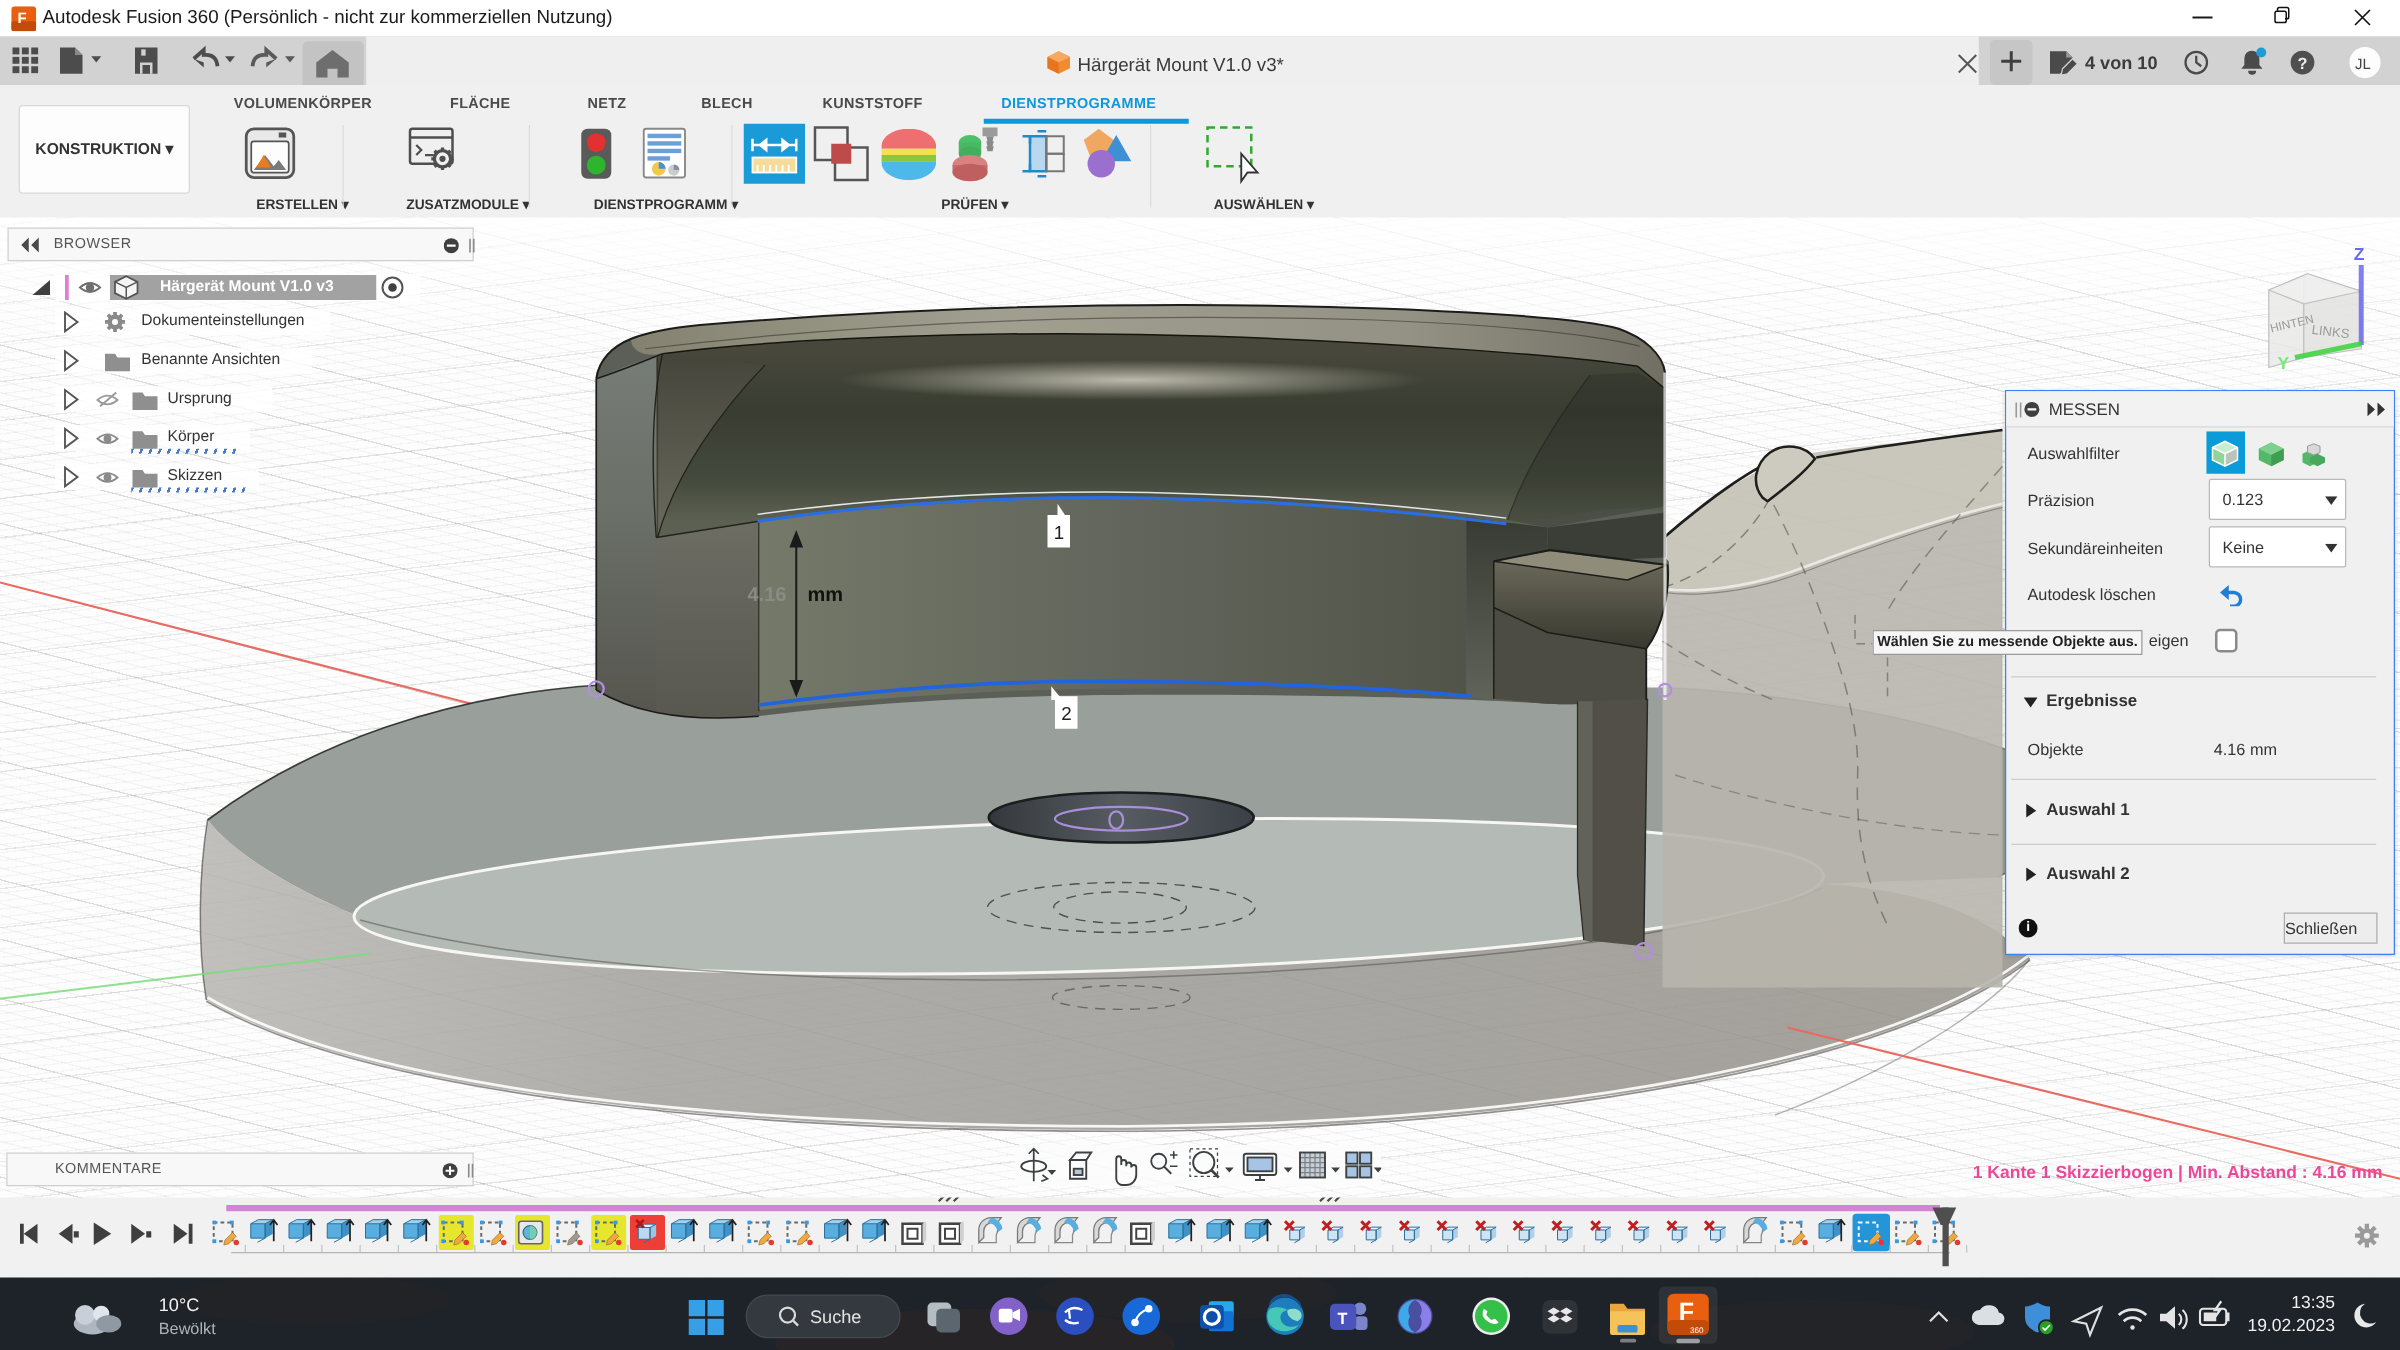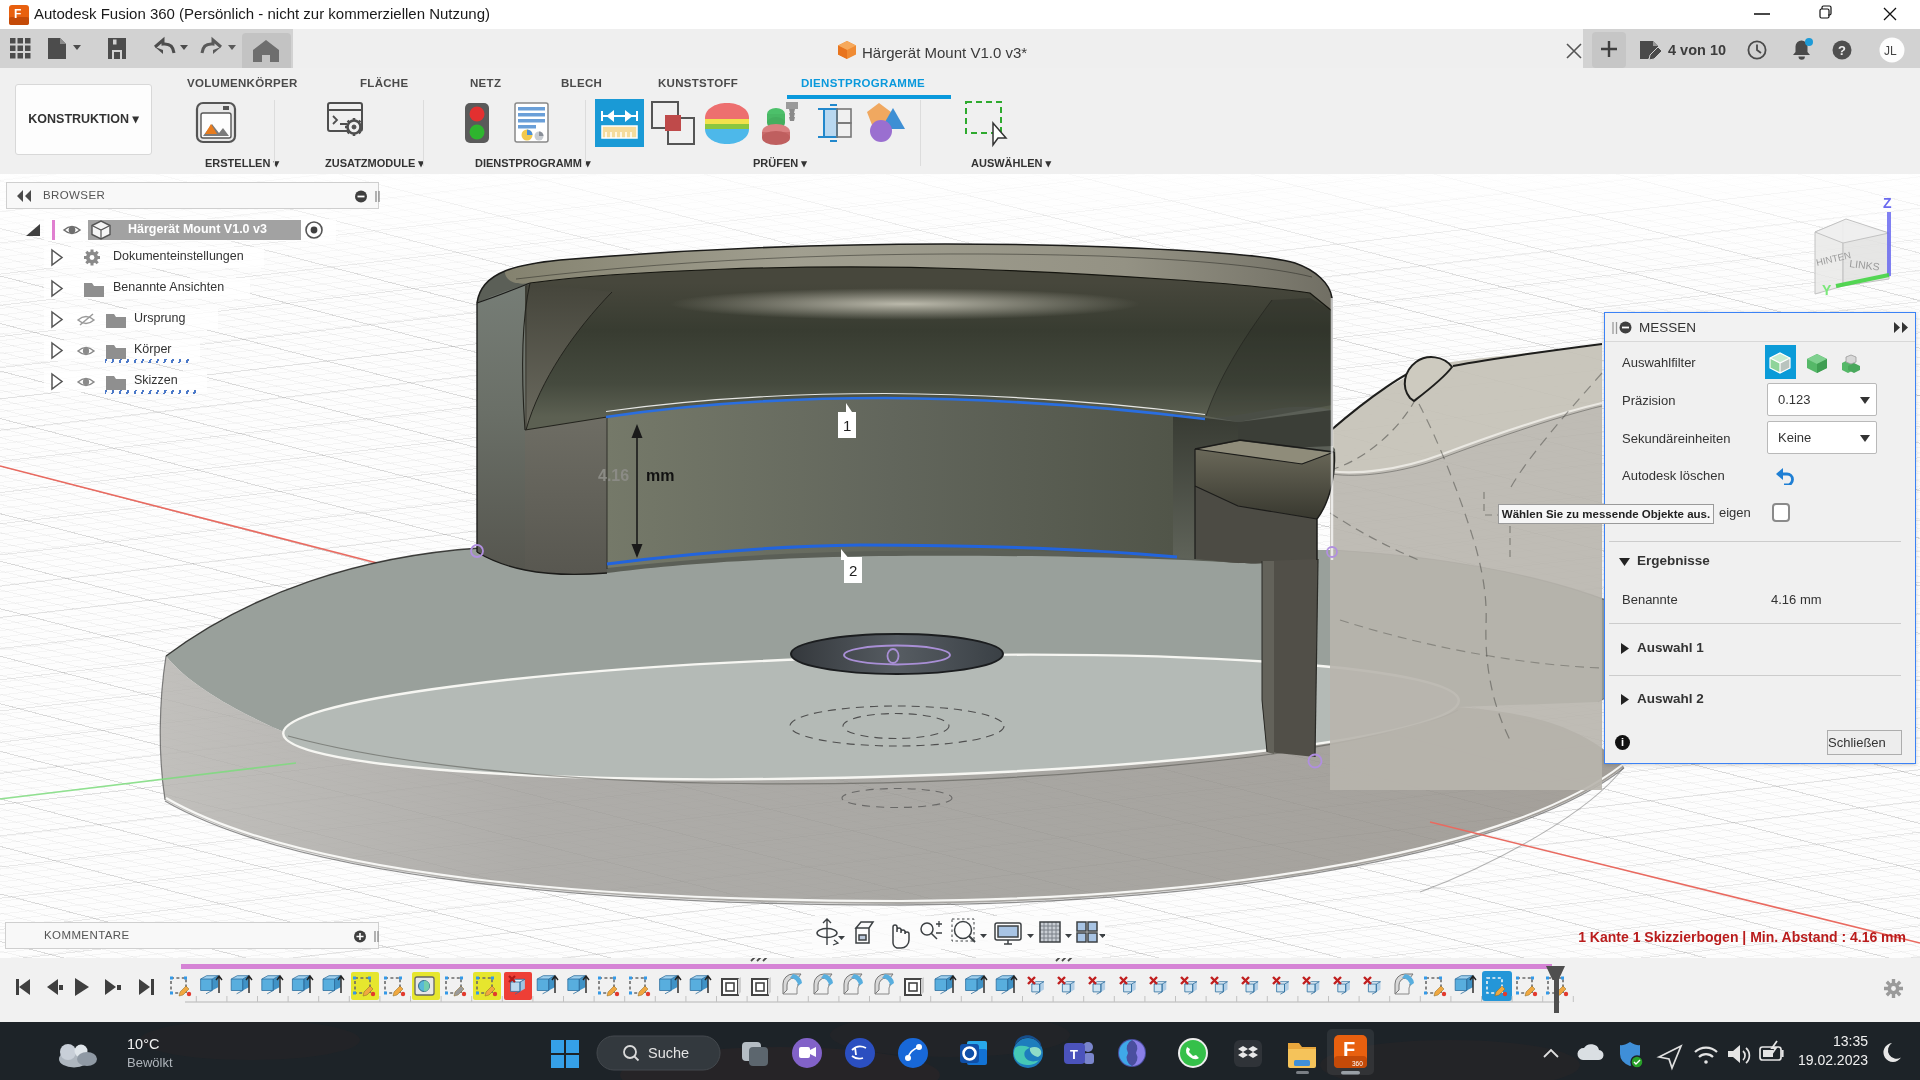--- a/index.html
+++ b/index.html
@@ -32,21 +32,21 @@
 .trow { position:absolute; background:rgba(255,255,255,0.78); height:21px; font-size:12.5px; color:#333; white-space:nowrap; }
 
 #messen { left:1604px; top:312px; width:312px; height:452px; background:#f0f0f0; border:1px solid #3b82f6; box-shadow:0 1px 4px rgba(0,0,0,0.18); font-size:13px; color:#333; }
 #messen .lab { position:absolute; left:17px; }
 #messen .box { position:absolute; background:#fff; border:1px solid #b9b9b9; border-radius:2px; width:110px; height:33px; font-size:13px; color:#333; }
 #messen hr { position:absolute; left:4px; width:292px; border:none; border-top:1px solid #ccc; }
 .bold { font-weight:bold; }
 
 #timeline { left:0; top:958px; width:1920px; height:64px; background:#f1f1f1; }
 #taskbar { left:0; top:1022px; width:1920px; height:58px; background:#1d2328; }
-#status { right:14px; top:929px; font-size:14px; font-weight:bold; color:#b91c1c; }
+#status { right:14px; top:929px; font-size:14px; font-weight:bold; color:#ec4899; }
 #navbar { left:812px; top:916px; width:293px; height:33px; background:rgba(252,252,252,0.88); border-radius:2px; }
 </style></head>
 <body>
 <div id="page">
 
 <div class="abs" id="viewport">
   <div class="grid" id="gA1"></div>
   <div class="grid" id="gB1"></div>
   <div class="grid" id="gA2"></div>
   <div class="grid" id="gB2"></div>
@@ -641,21 +641,21 @@
       <path d="M4,7 h9 a5.5,5.5 0 0 1 0,11 h-3" fill="none" stroke="#1f7fd4" stroke-width="2.8"></path>
       <path d="M9,1 L2,7 L9,13 Z" fill="#1f7fd4"></path>
     </svg>
   <div class="abs" style="left:114px;top:192px;font-size:13px">eigen</div>
   <div class="abs" style="left:167px;top:190px;width:18px;height:19px;background:#fff;border:2px solid #8a8a8a;border-radius:4px"></div>
   <hr style="top:228px">
   <svg class="abs" style="left:14px;top:244px" width="12" height="10">
       <path d="M0,1 h11 l-5.5,8 z" fill="#222"></path>
     </svg>
   <div class="abs bold" style="left:32px;top:240px;font-size:13.5px">Ergebnisse</div>
-  <div class="lab" style="top:279px">Benannte</div>
+  <div class="lab" style="top:279px">Objekte</div>
   <div class="abs" style="left:166px;top:279px;font-size:13px">4.16 mm</div>
   <hr style="top:310px">
   <svg class="abs" style="left:15px;top:330px" width="10" height="12">
       <path d="M1,0 L9,5.5 L1,11 Z" fill="#222"></path>
     </svg>
   <div class="abs bold" style="left:32px;top:327px;font-size:13.5px">Auswahl 1</div>
   <hr style="top:362px">
   <svg class="abs" style="left:15px;top:381px" width="10" height="12">
       <path d="M1,0 L9,5.5 L1,11 Z" fill="#222"></path>
     </svg>

